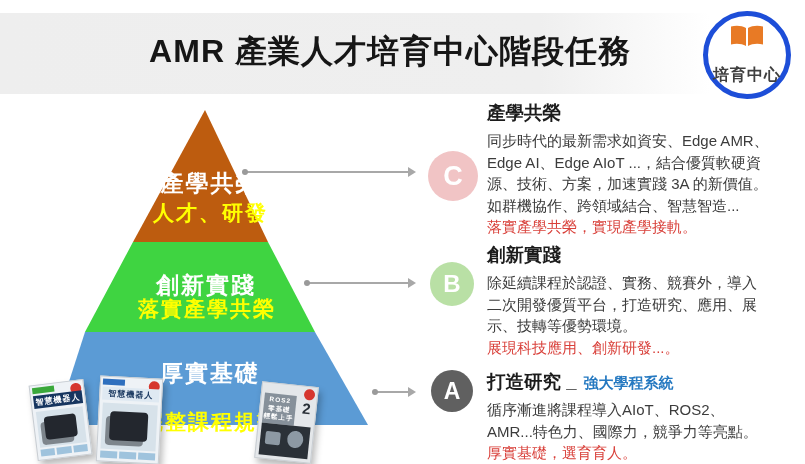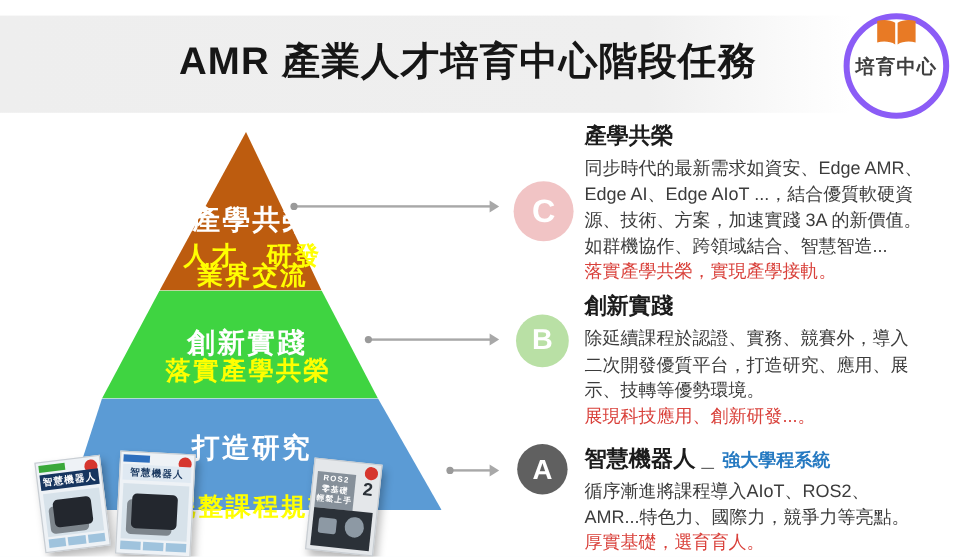--- a/index.html
+++ b/index.html
@@ -5,22 +5,22 @@
   html,body{margin:0;padding:0;background:#ffffff;}
   .stage{position:relative;width:805px;height:464px;background:#ffffff;overflow:hidden;
          font-family:"Liberation Sans",sans-serif;}
 
   
   .header-band{position:absolute;left:0;top:13px;width:710px;height:81px;
     background:linear-gradient(to right,#eeeeee 0%,#efefef 76%,rgba(255,255,255,0) 100%);}
   .slide-title{position:absolute;top:30px;left:390px;transform:translateX(-50%);
     font-size:32px;font-weight:700;color:#161616;letter-spacing:1px;white-space:nowrap;}
   .logo{position:absolute;left:703px;top:11px;width:88px;height:88px;border-radius:50%;
-    background:#ffffff;border:5px solid #8b5cf6;box-sizing:border-box;
-    display:flex;flex-direction:column;align-items:center;justify-content:flex-start;gap:2px;}
+    background:#ffffff;border:5px solid #1d4ed8;box-sizing:border-box;
+    display:flex;flex-direction:column;align-items:center;justify-content:center;gap:13px;}
   .logo-label{font-size:16px;font-weight:700;color:#3f3f3f;letter-spacing:1px;}
 
   
   .level{position:absolute;inset:0;}
   .level-top{background:#bd5c0f;clip-path:polygon(205px 110px,268px 242px,133px 242px);}
   .level-mid{background:#3fd441;clip-path:polygon(133px 242px,268px 242px,315px 332px,85px 332px);}
   .level-bot{background:#5b9bd5;clip-path:polygon(85px 332px,315px 332px,368px 425px,55px 425px);}
 
   .pyr-text{position:absolute;text-align:center;white-space:nowrap;}
   .pyr-title{font-size:23px;font-weight:700;color:#ffffff;letter-spacing:2px;}
@@ -103,24 +103,23 @@
     </span>
     <div class="logo-label">培育中心</div>
   </div>
 
   <div class="level level-top"></div>
   <div class="level level-mid"></div>
   <div class="level level-bot"></div>
 
   <div class="pyr-text pyr-title t-c-title">產學共榮</div>
   <div class="pyr-text pyr-sub t-c-sub1">人才、研發</div>
-  <div class="pyr-text pyr-sub t-c-sub2">業界交流</div>
   <div class="pyr-text pyr-title t-b-title">創新實踐</div>
   <div class="pyr-text pyr-sub t-b-sub">落實產學共榮</div>
-  <div class="pyr-text pyr-title t-a-title">打造研究</div>
+  <div class="pyr-text pyr-title t-a-title">厚實基礎</div>
   <div class="pyr-text pyr-sub t-a-sub">完整課程規劃</div>
 
   <div class="arrow arrow-c"></div>
   <div class="arrow arrow-b"></div>
   <div class="arrow arrow-a"></div>
 
   <div class="stage-badge badge-c">C</div>
   <div class="stage-badge badge-b">B</div>
   <div class="stage-badge badge-a">A</div>
 
@@ -140,21 +139,21 @@
       <span>創新實踐</span>
     </div>
     <div class="sec-line">除延續課程於認證、實務、競賽外，導入</div>
     <div class="sec-line">二次開發優質平台，打造研究、應用、展</div>
     <div class="sec-line">示、技轉等優勢環境。</div>
     <div class="sec-highlight">展現科技應用、創新研發...。</div>
   </div>
 
   <div class="sec sec-a">
     <div class="sec-heading">
-      <span>智慧機器人 _</span><span class="sec-heading-suffix">強大學程系統</span>
+      <span>打造研究 _</span><span class="sec-heading-suffix">強大學程系統</span>
     </div>
     <div class="sec-line">循序漸進將課程導入AIoT、ROS2、</div>
     <div class="sec-line">AMR...特色力、國際力，競爭力等亮點。</div>
     <div class="sec-highlight">厚實基礎，選育育人。</div>
   </div>
 
   <div class="book book1">
     <div class="book-tag tag-green"></div>
     <div class="book-badge"></div>
     <div class="book-title">智慧機器人</div>

